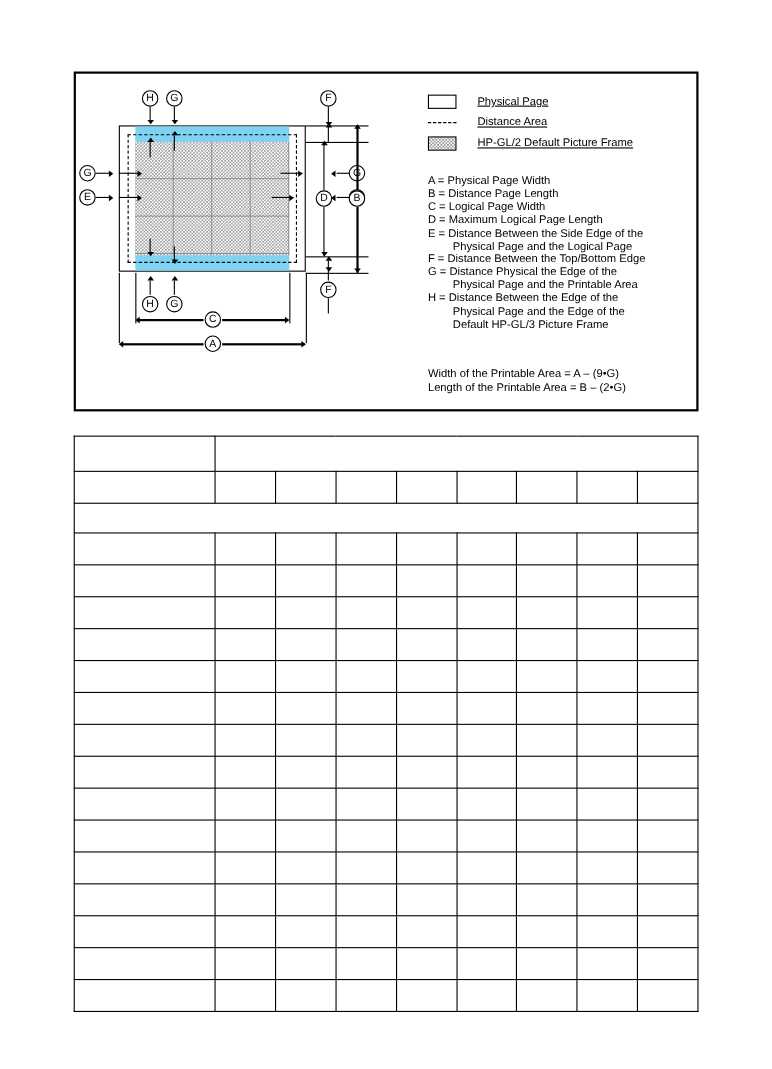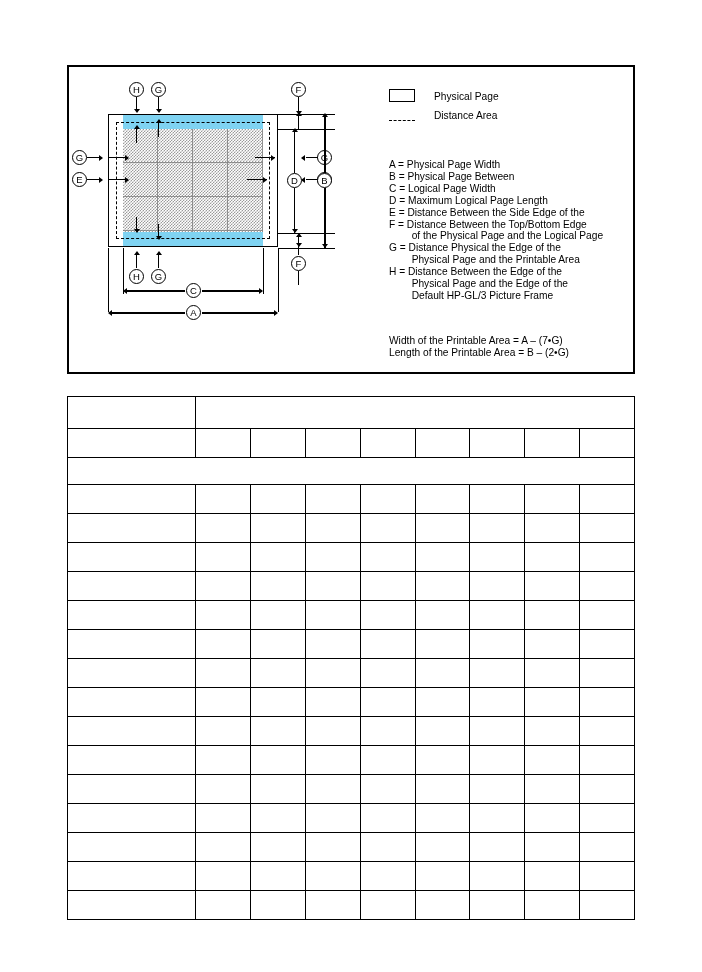--- a/index.html
+++ b/index.html
@@ -123,22 +123,23 @@
 
   
   #legend {
     position: absolute;
     left: 320px;
     top: 16px;
     width: 242px;
   }
   .legend-row {
     display: flex;
-    align-items: flex-end;
+    align-items: center;
     height: 19px;
+    text-decoration: underline;
   }
   .sw-box {
     width: 26px;
     height: 13px;
     box-sizing: border-box;
     flex: 0 0 26px;
   }
   .sw-physical { border: 1.6px solid #000; background: #fff; }
   .sw-dashed {
     border: 0;
@@ -318,39 +319,43 @@
 
   <div id="legend">
     <div class="legend-row">
       <span class="sw-box sw-physical"></span>
       <span class="legend-label">Physical Page</span>
     </div>
     <div class="legend-row">
       <span class="sw-box sw-dashed"></span>
       <span class="legend-label">Distance Area</span>
     </div>
+    <div class="legend-row">
+      <span class="sw-box sw-frame"></span>
+      <span class="legend-label">HP-GL/2 Default Picture Frame</span>
+    </div>
   </div>
 
   <div id="definitions">
     <div class="def-line">A = Physical Page Width</div>
-    <div class="def-line">B = Physical Page Between</div>
+    <div class="def-line">B = Distance Page Length</div>
     <div class="def-line">C = Logical Page Width</div>
     <div class="def-line">D = Maximum Logical Page Length</div>
     <div class="def-line">E = Distance Between the Side Edge of the</div>
+    <div class="def-line">        Physical Page and the Logical Page</div>
     <div class="def-line">F = Distance Between the Top/Bottom Edge</div>
-    <div class="def-line">        of the Physical Page and the Logical Page</div>
     <div class="def-line">G = Distance Physical the Edge of the</div>
     <div class="def-line">        Physical Page and the Printable Area</div>
     <div class="def-line">H = Distance Between the Edge of the</div>
     <div class="def-line">        Physical Page and the Edge of the</div>
     <div class="def-line">        Default HP-GL/3 Picture Frame</div>
   </div>
 
   <div id="formulas">
-    <div>Width of the Printable Area = A – (7•G)</div>
+    <div>Width of the Printable Area = A – (9•G)</div>
     <div>Length of the Printable Area = B – (2•G)</div>
   </div>
 </div>
 
 <table id="data-table">
   <colgroup>
     <col class="col-first">
     <col>
       <col>
       <col>

